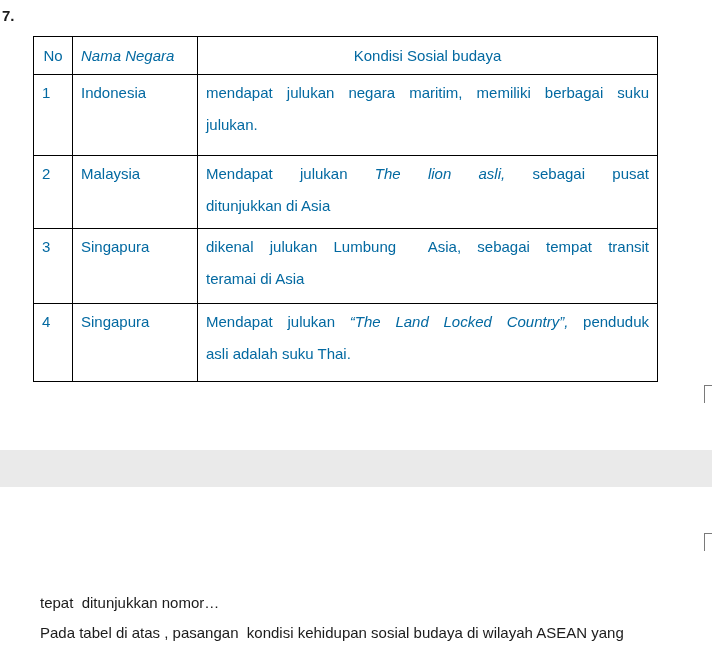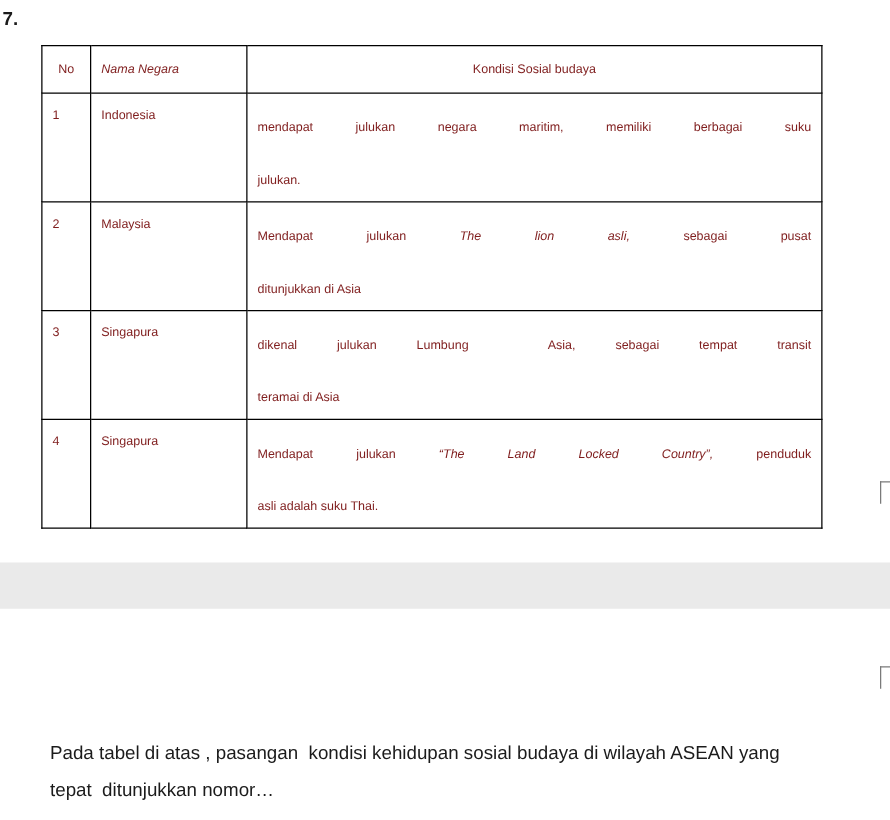--- a/index.html
+++ b/index.html
@@ -20,22 +20,22 @@
     display: flex;
   }
   .qnum { width: 20px; }
 
   
   table.asean {
     position: absolute; left: 33px; top: 36px;
     width: 624px;
     border-collapse: collapse;
     table-layout: fixed;
-    font-size: 10px;
-    color: #7f1d1d;
+    font-size: 15px;
+    color: #0369a1;
   }
   .asean th, .asean td { border: 1px solid #000; }
   col.c-no { width: 39px; }
   col.c-negara { width: 125px; }
   col.c-kondisi { width: 460px; }
 
   thead tr { height: 38px; }
   .asean th { font-weight: 400; vertical-align: middle; }
   .th-no { text-align: center; }
   .th-negara { text-align: left; padding-left: 8px; font-style: italic; }
@@ -44,21 +44,21 @@
   tbody td {
     vertical-align: top;
     padding: 2px 8px 0 8px;
     line-height: 32px;
   }
   tbody tr:nth-child(1) { height: 81px; }
   tbody tr:nth-child(2) { height: 73px; }
   tbody tr:nth-child(3) { height: 75px; }
   tbody tr:nth-child(4) { height: 78px; }
 
-  .kline { text-align: left; margin-top: 10px; }
+  .kline { text-align: left; }
   .kline.kjustify { text-align: justify; text-align-last: justify; }
   .italic { font-style: italic; }
 
   
   .page-gap {
     position: absolute; left: 0; top: 450px;
     width: 712px; height: 37px;
     background: #eaeaea;
   }
 
@@ -135,17 +135,17 @@
           </td>
       </tr>
     </tbody>
   </table>
 
   <div class="corner-mark mark-1"></div>
   <div class="page-gap"></div>
   <div class="corner-mark mark-2"></div>
 
   <div class="footer">
+    <div class="fline">tepat&nbsp; ditunjukkan nomor…</div>
     <div class="fline">Pada tabel di atas , pasangan&nbsp; kondisi kehidupan sosial budaya di wilayah ASEAN yang</div>
-    <div class="fline">tepat&nbsp; ditunjukkan nomor…</div>
   </div>
 
 </div>
 
 </body></html>

